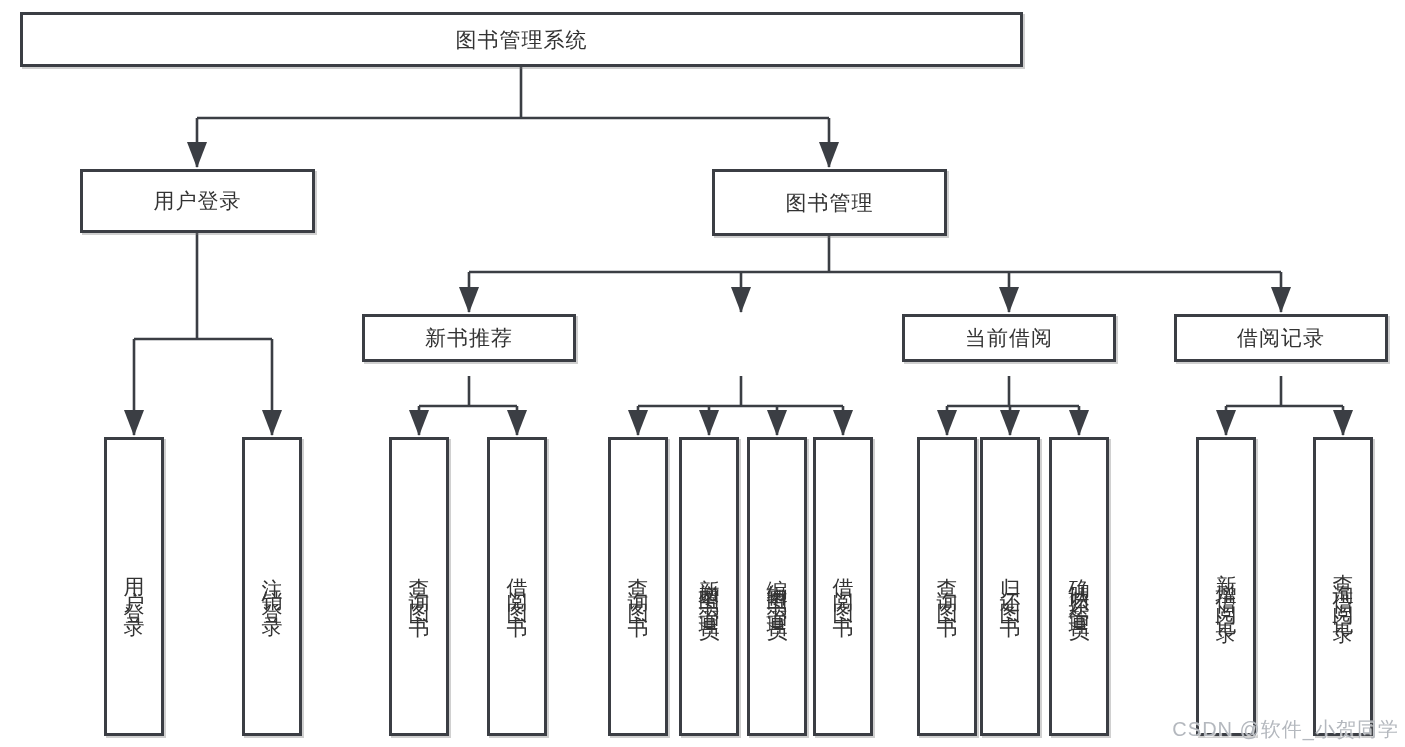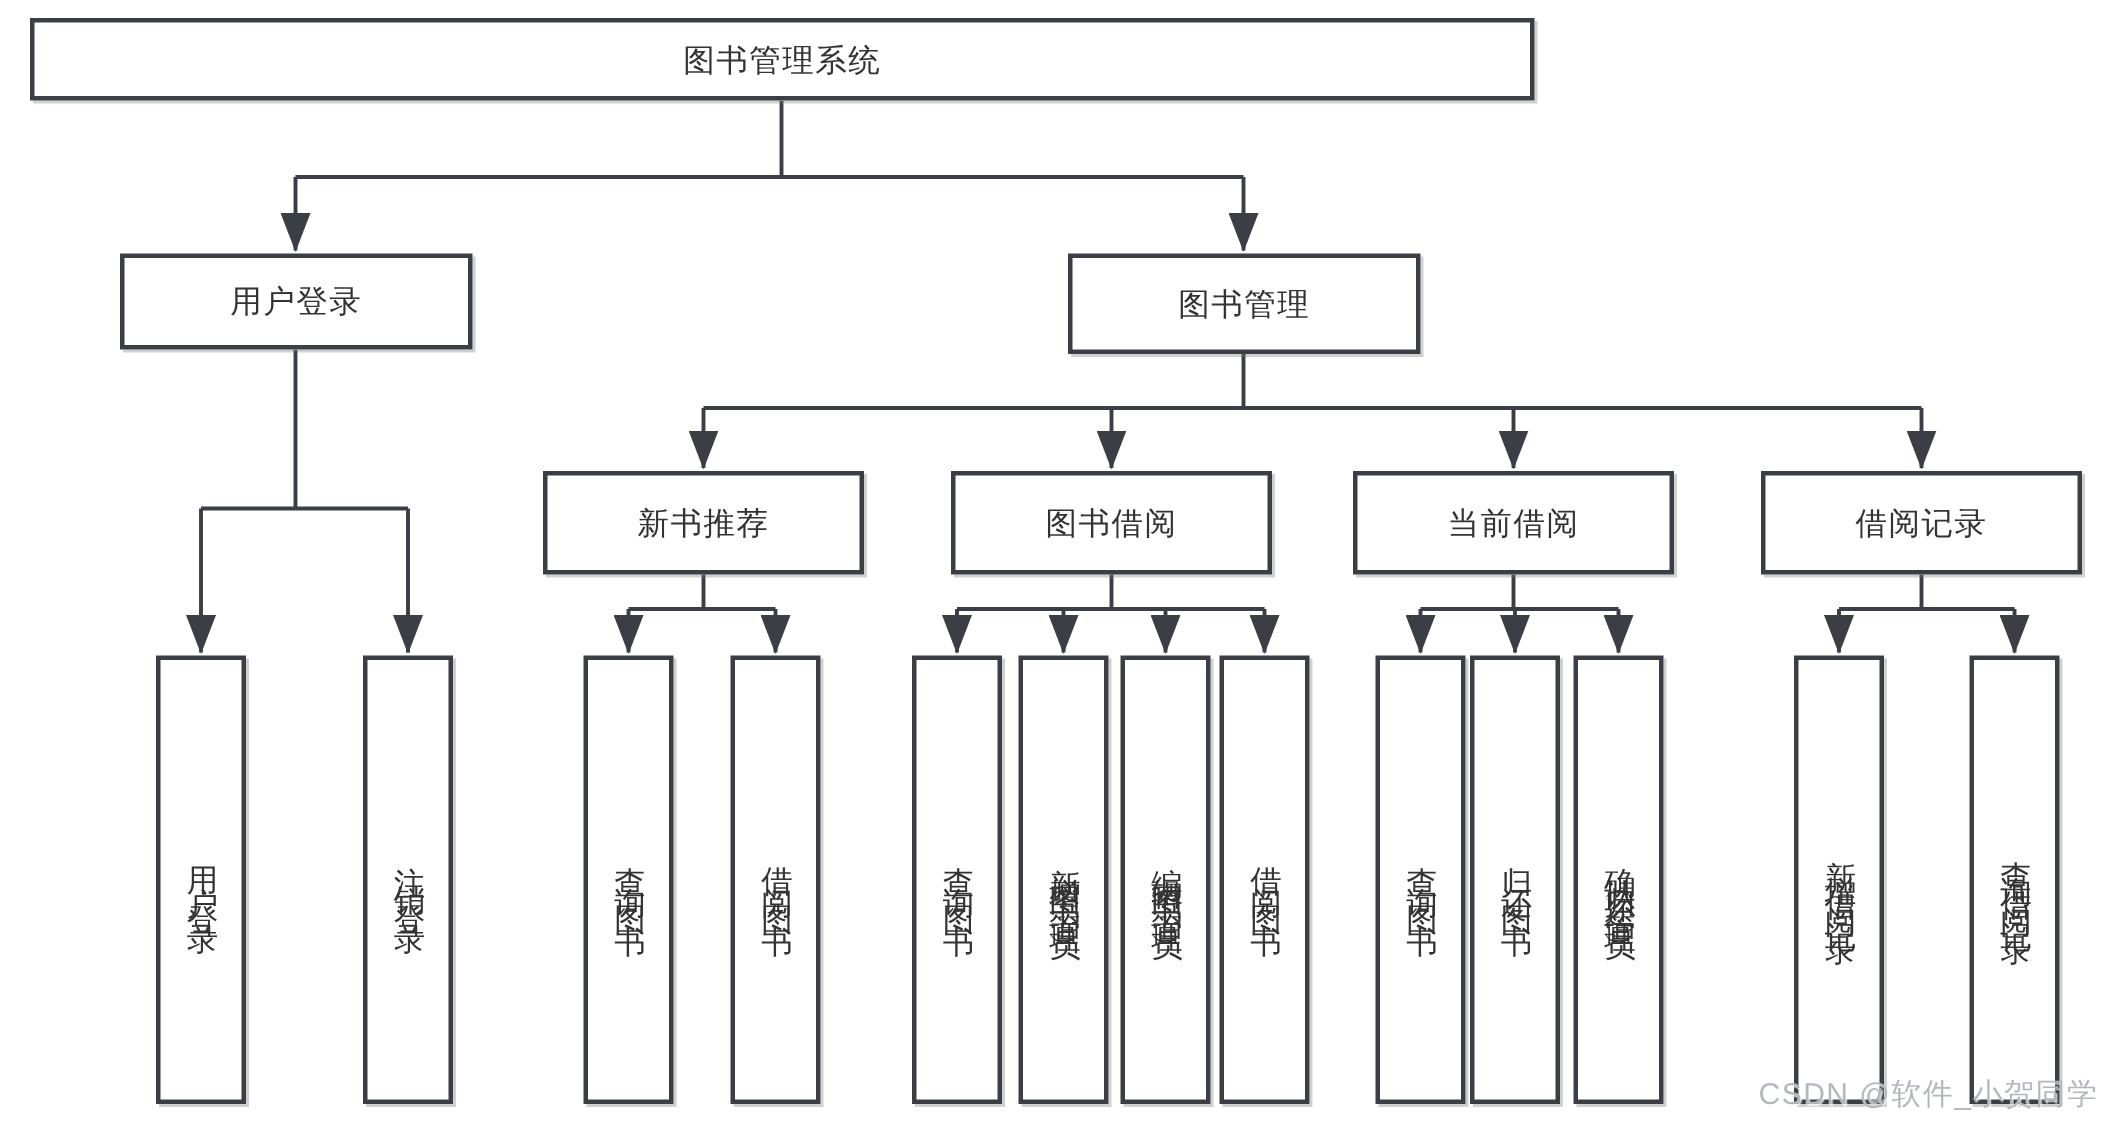--- a/index.html
+++ b/index.html
@@ -26,21 +26,21 @@
     display:flex;align-items:center;justify-content:center;
     color:var(--text);
     font-size:21px;
     letter-spacing:1px;
     text-align:right;
   }
   
   .root-box  {left:20px;  top:12px;  width:1003px; height:55px;}
   .l2-user   {left:80px;  top:169px; width:235px;  height:64px;}
   .l2-book   {left:712px; top:169px; width:235px;  height:67px;}
-  .l3{top:314px;width:214px;height:69px;}
+  .l3{top:314px;width:214px;height:48px;}
   .l3-a{left:362px;} .l3-b{left:634px;} .l3-c{left:902px;} .l3-d{left:1174px;}
   
   .leaf{
     top:437px;width:60px;height:299px;
     writing-mode:vertical-rl;
     text-orientation:mixed;
     font-size:21px;
   }
   .ls4{letter-spacing:13px;}
   .ls6{letter-spacing:10px;}
@@ -116,21 +116,20 @@
       <path d="M1343 406 V435" marker-end="url(#arw)"></path>
     </g>
   </svg>
 
   <div class="node root-box">图书管理系统</div>
 
   <div class="node l2-user">用户登录</div>
   <div class="node l2-book">图书管理</div>
 
   <div class="node l3 l3-a">新书推荐</div>
-  <div class="node l3 l3-b">图书借阅</div>
   <div class="node l3 l3-d">借阅记录</div>
   <div class="node l3 l3-c">当前借阅</div>
 
   <div class="node leaf ls4 fA1">用户登录</div>
   <div class="node leaf ls4 fA2">注销登录</div>
 
   <div class="node leaf ls4 fB1">查询图书</div>
   <div class="node leaf ls4 fB2">借阅图书</div>
 
   <div class="node leaf ls4 fC1">查询图书</div>

